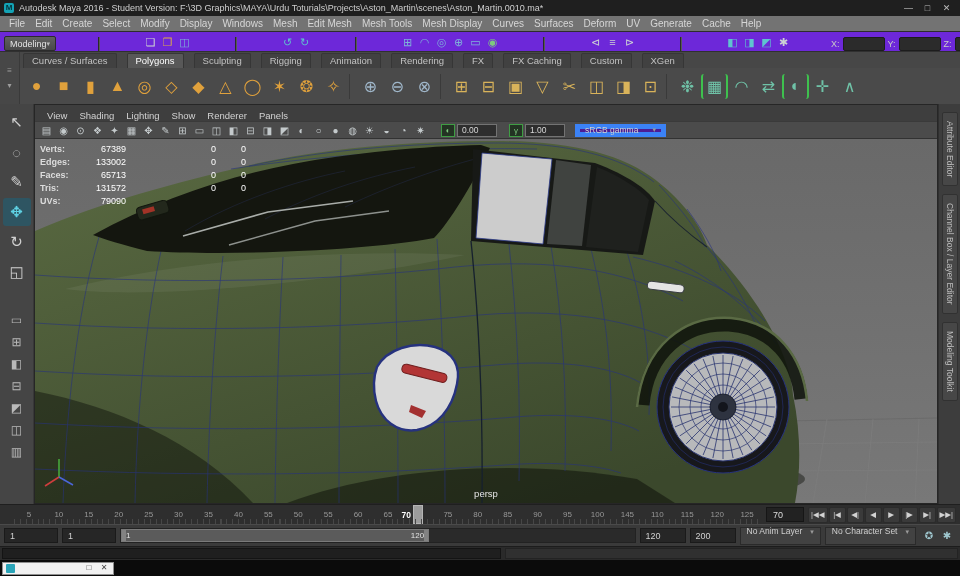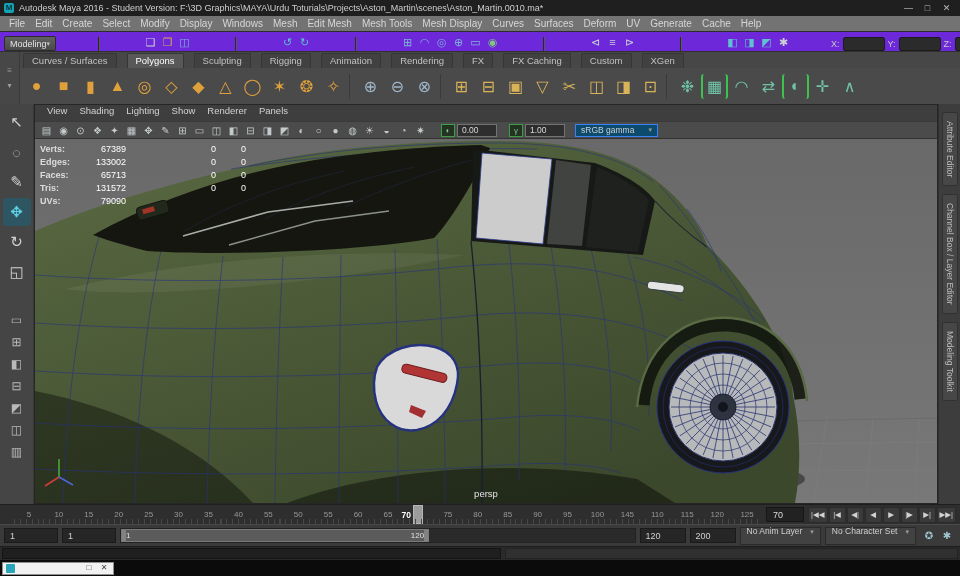--- a/index.html
+++ b/index.html
@@ -48,28 +48,28 @@
   .main { flex: 1; display: flex; min-height: 0; }
   .toolbox { width: 34px; background: #454545; border-right: 1px solid #383838; display: flex; flex-direction: column; align-items: center; padding-top: 4px; }
   .toolcol { display: flex; flex-direction: column; align-items: center; gap: 2px; }
   .tool { width: 28px; height: 28px; display: flex; align-items: center; justify-content: center; color: #d0d0d0; font-size: 15px; border-radius: 3px; }
   .tool.active { color: #5fd2e4; background: #2e5562; }
   .tb-spacer { height: 24px; }
   .layout-btn { width: 26px; height: 20px; display: flex; align-items: center; justify-content: center; color: #b9b9b9; font-size: 12px; }
 
   
   .viewport { flex: 1; display: flex; flex-direction: column; border: 1px solid #262626; min-width: 0; }
-  .vp-menubar { height: 16px; background: #3e3e3e; display: flex; align-items: flex-start; padding-left: 6px; }
+  .vp-menubar { height: 16px; background: #3e3e3e; display: flex; align-items: flex-end; padding-left: 6px; }
   .vp-menu { color: #d2d2d2; font-size: 9.5px; padding: 0 6px; }
   .vp-toolbar { height: 18px; background: #4b4b4b; border-top: 1px solid #3a3a3a; border-bottom: 1px solid #323232; display: flex; align-items: center; padding: 0 3px; }
   .vp-icon { width: 17px; text-align: center; font-size: 10px; color: #c4cacc; }
   .vp-field { display: flex; align-items: center; gap: 2px; margin-left: 12px; }
   .ficon { width: 14px; height: 13px; border: 1px solid #3f9d44; background: #233323; color: #7ec97e; font-size: 8px; display: flex; align-items: center; justify-content: center; }
   .fbox { width: 40px; height: 13px; background: #2e2e2e; border: 1px solid #737373; color: #d8d8d8; font-size: 8.5px; display: flex; align-items: center; padding-left: 4px; }
-  .vp-select { margin-left: 10px; height: 13px; background: #0c4a6e; border: 1px solid #3b82f6; color: #cfcfcf; font-size: 8.5px; display: flex; align-items: center; gap: 14px; padding: 0 5px; }
+  .vp-select { margin-left: 10px; height: 13px; background: #4c1d95; border: 5px solid #3b82f6; color: #cfcfcf; font-size: 8.5px; display: flex; align-items: center; gap: 14px; padding: 0 5px; }
   .vp-select .caret { font-size: 7px; color: #9a9a9a; }
   .vp-canvas { flex: 1; position: relative; background: linear-gradient(#696969,#787878); overflow: hidden; }
   .scene { position: absolute; inset: 0; width: 100%; height: 100%; }
 
   .hud { position: absolute; top: 5px; left: 5px; display: grid; grid-template-columns: 42px 44px 90px 30px; row-gap: 3px; font-size: 9px; }
   .hud .lbl { font-weight: bold; color: #dcdcdc; }
   .hud .v1 { text-align: right; color: #fff; }
   .hud .v2, .hud .v3 { text-align: right; color: #fff; }
   .persp-label { position: absolute; bottom: 4px; left: 50%; transform: translateX(-50%); font-size: 9.5px; color: #e4e4e4; }
 

